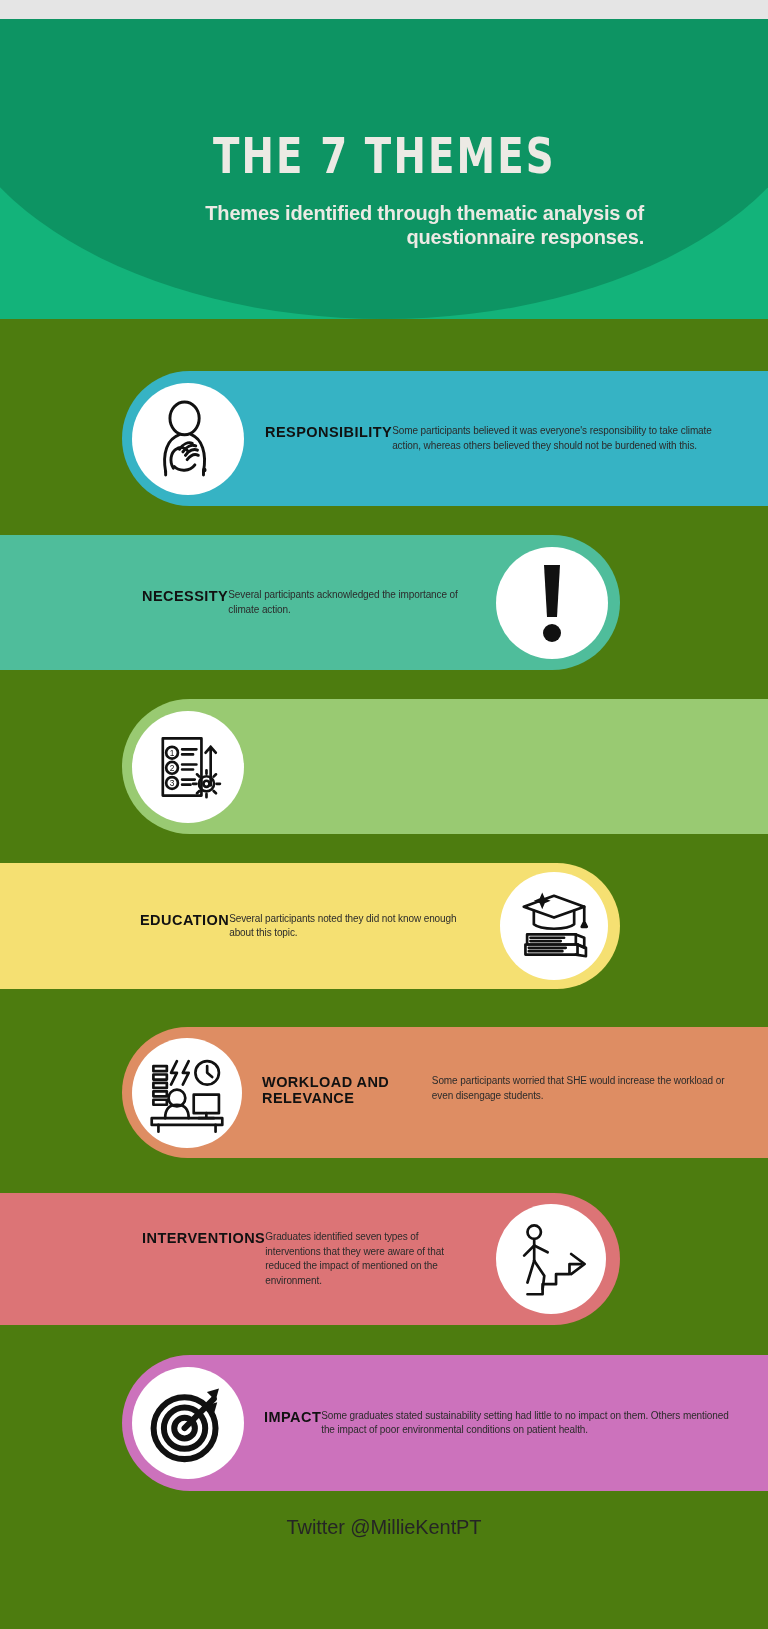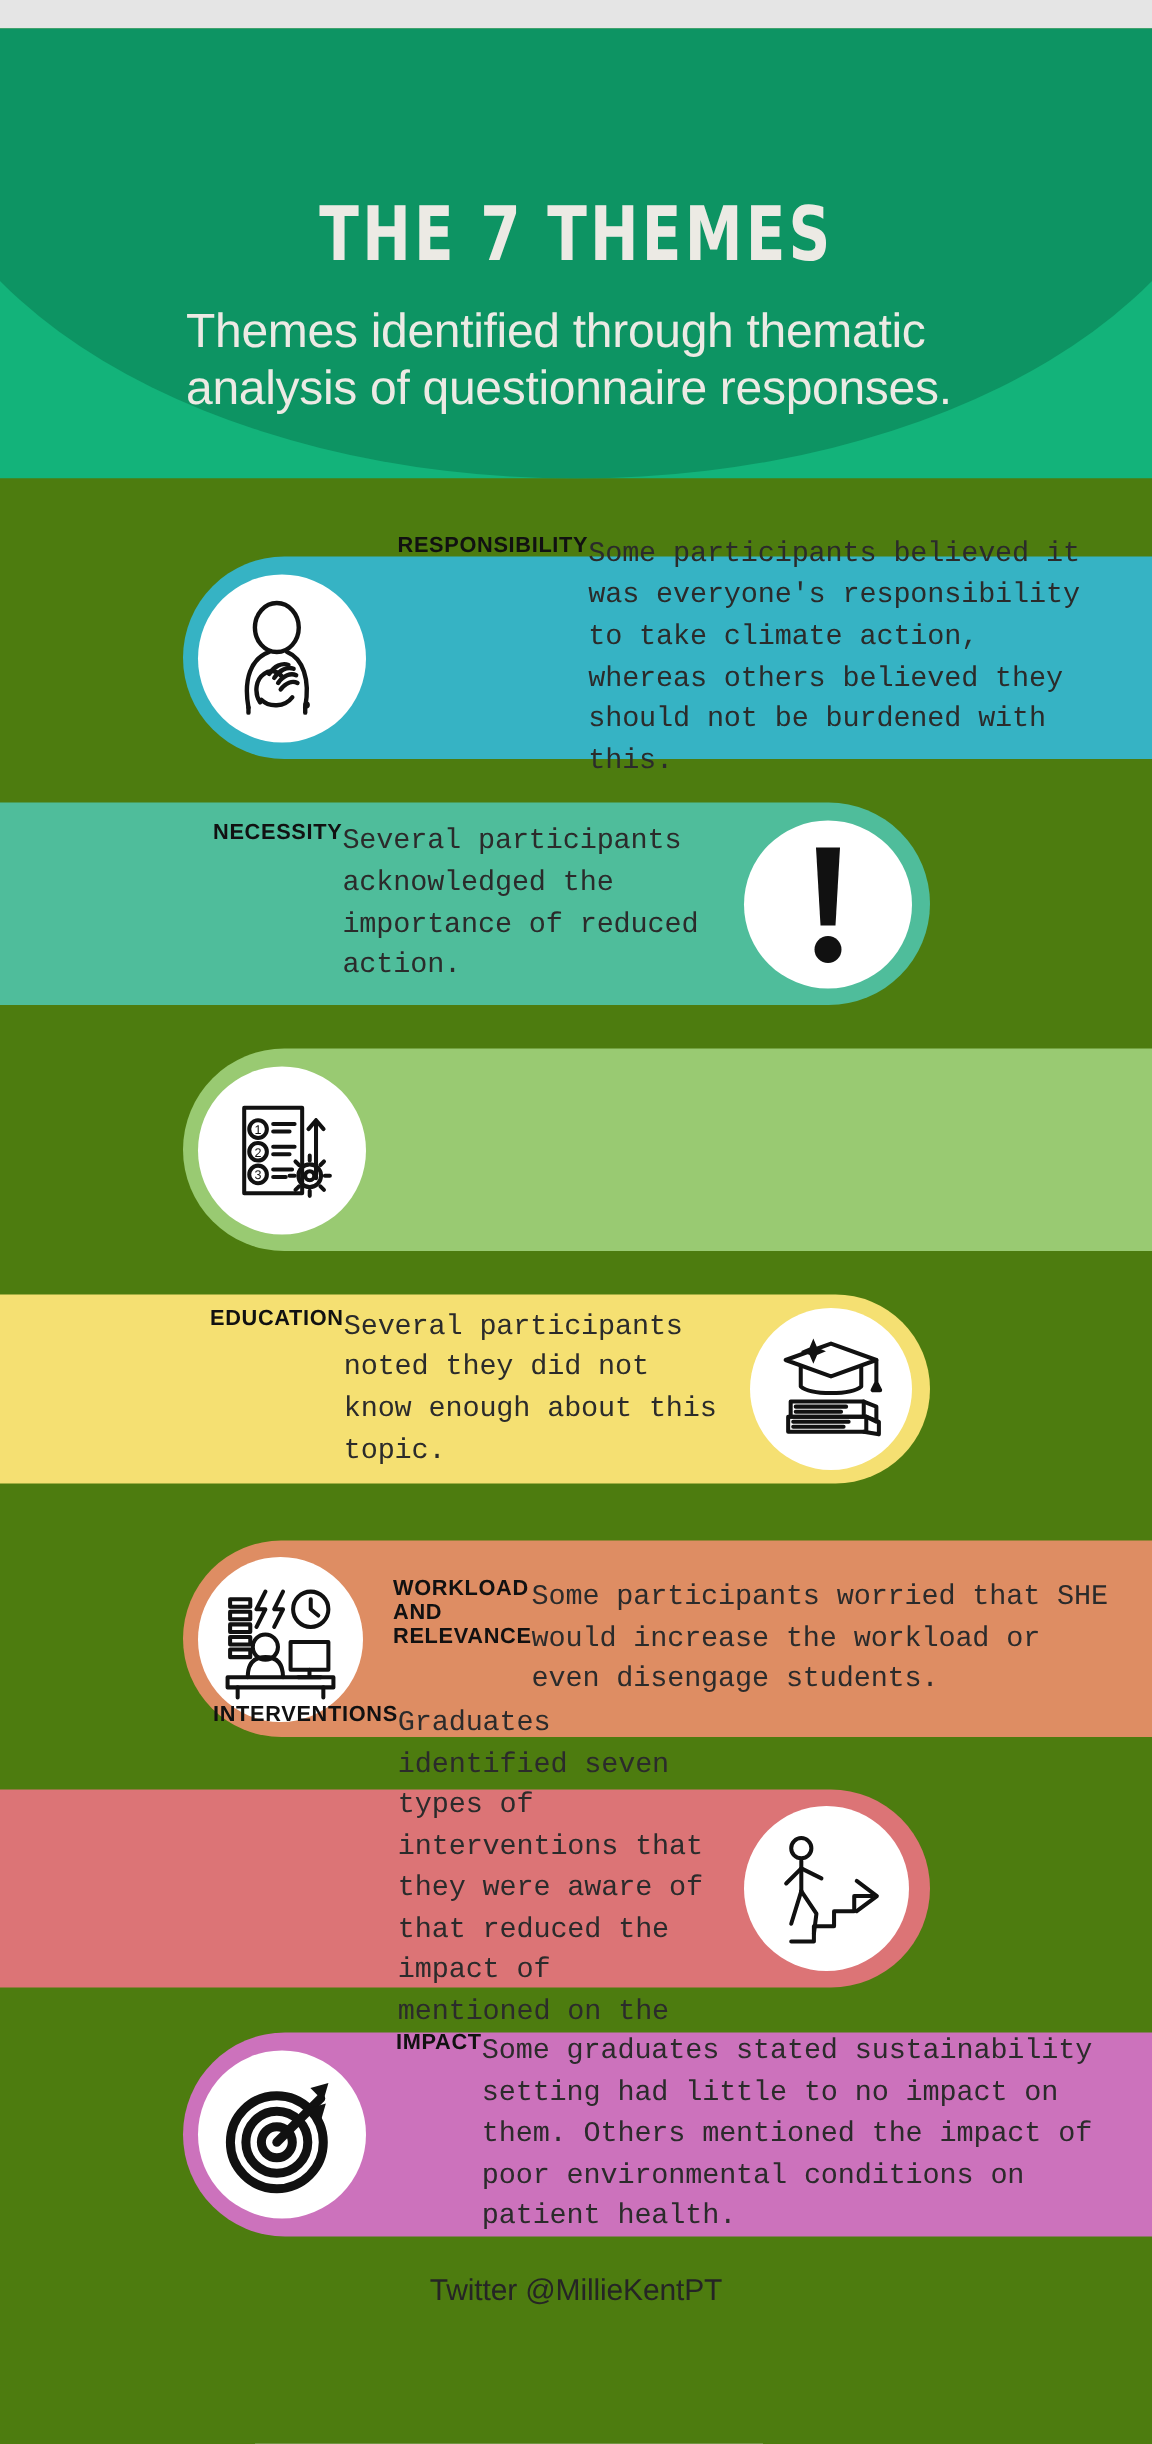--- a/index.html
+++ b/index.html
@@ -39,22 +39,22 @@
   .header-title{
     color:#eceae4;
     font-family:"Liberation Sans Narrow","DejaVu Sans Condensed","Liberation Sans",sans-serif;
     font-size:50px;font-weight:700;letter-spacing:2.5px;
     line-height:1;margin:0;
     transform:scaleX(0.86);
     white-space:nowrap;
   }
   .header-sub{
     color:#eceae4;
-    font-size:32px;font-weight:400;line-height:1.2;
-    margin:0;margin-top:20px;text-align:left;
+    font-size:20px;font-weight:700;line-height:1.2;
+    margin:0;margin-top:20px;text-align:right;
     max-width:520px;letter-spacing:-0.2px;
   }
 
   
   .card{
     position:absolute;
     display:flex;align-items:center;
     box-sizing:border-box;
   }
   .card.left-icon{ flex-direction:row; }
@@ -73,25 +73,24 @@
   .card-title{
     color:#111111;
     font-weight:700;
     font-size:14.5px;
     letter-spacing:0.45px;
     margin:0 0 5px 0;
     text-transform:uppercase;
   }
   .card-body{
     color:#2b2b2b;
-    font-size:19px;
+    font-size:10px;
     line-height:1.45;
     margin:0;
     letter-spacing:-0.1px;
-    font-family:Liberation Mono, monospace;
   }
 
   
   #card-1{ left:122px; top:352px; width:646px; height:135px;
            background:#36b3c4; border-radius:70px 0 0 70px; padding:0 0 0 10px; }
   #card-1 .icon-circle{ width:112px;height:112px; margin-left:0px; }
   #card-1 .card-text{ padding:0 28px 0 21px; }
 
   #card-2{ left:-70px; top:516px; width:690px; height:135px;
            background:#4fbd9b; border-radius:0 70px 70px 0; }
@@ -173,21 +172,21 @@
 
   <div class="card right-icon" id="card-2">
     <div class="icon-circle">
       <svg width="72" height="88" viewBox="0 0 60 88" aria-hidden="true">
         <path d="M22 6 L38 6 L35 58 L25 58 Z" fill="#111"></path>
         <circle cx="30" cy="74" r="9" fill="#111"></circle>
       </svg>
     </div>
     <div class="card-text">
       <p class="card-title">NECESSITY</p>
-      <p class="card-body">Several participants acknowledged the importance of reduced action.</p>
+      <p class="card-body">Several participants acknowledged the importance of climate action.</p>
     </div>
   </div>
 
   <div class="card left-icon" id="card-3">
     <div class="icon-circle">
       <svg width="84" height="84" viewBox="0 0 100 100" aria-hidden="true">
         <g fill="none" stroke="#111" stroke-width="3.2" stroke-linecap="round" stroke-linejoin="round">
           <path d="M20 16 L66 16 L66 84 L20 84 Z"></path>
           <circle cx="31" cy="33" r="7"></circle>
           <circle cx="31" cy="51" r="7"></circle>

